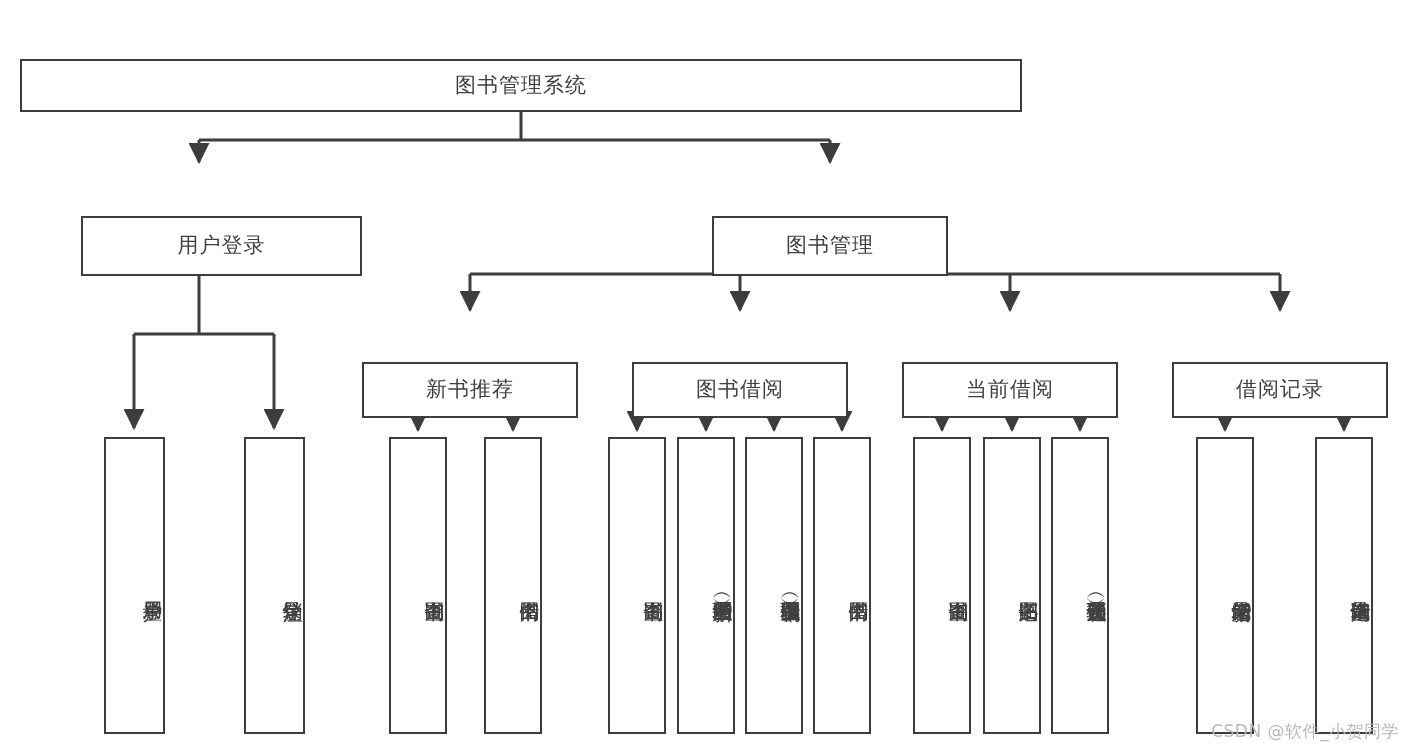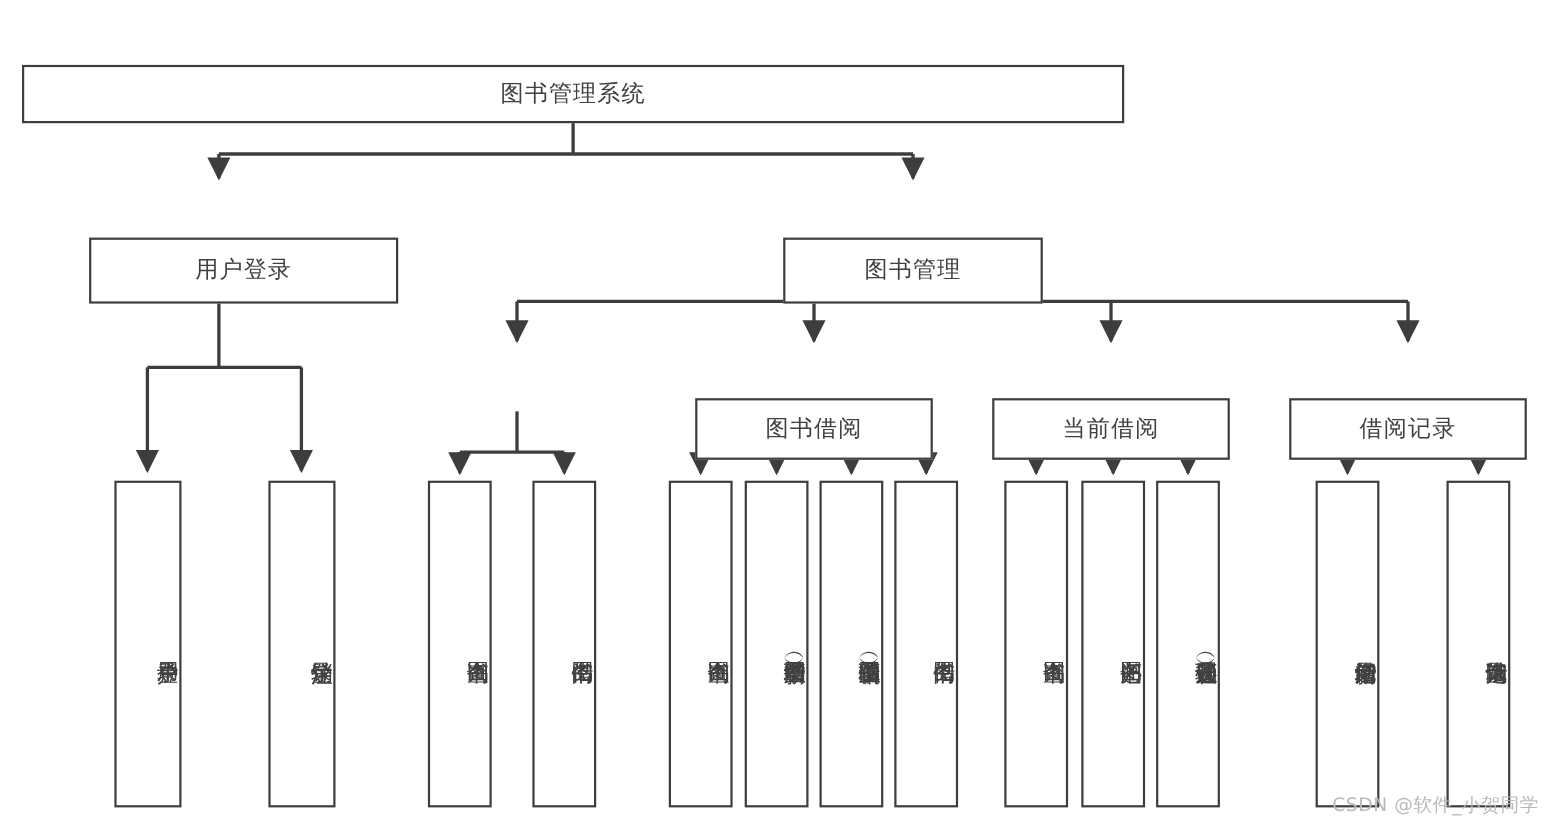--- a/index.html
+++ b/index.html
@@ -91,20 +91,23 @@
     <span>图书管理系统</span>
   </div>
 
   <div class="node h" style="left:81px;top:172px;width:281px;height:60px;">
     <span>用户登录</span>
   </div>
   <div class="node h" style="left:712px;top:172px;width:236px;height:60px;">
     <span>图书管理</span>
   </div>
 
+  <div class="node h" style="left:362px;top:318px;width:216px;height:56px;">
+    <span>新书推荐</span>
+  </div>
   <div class="node h" style="left:632px;top:318px;width:216px;height:56px;">
     <span>图书借阅</span>
   </div>
   <div class="node h" style="left:902px;top:318px;width:216px;height:56px;">
     <span>当前借阅</span>
   </div>
   <div class="node h" style="left:1172px;top:318px;width:216px;height:56px;">
     <span>借阅记录</span>
   </div>
 

